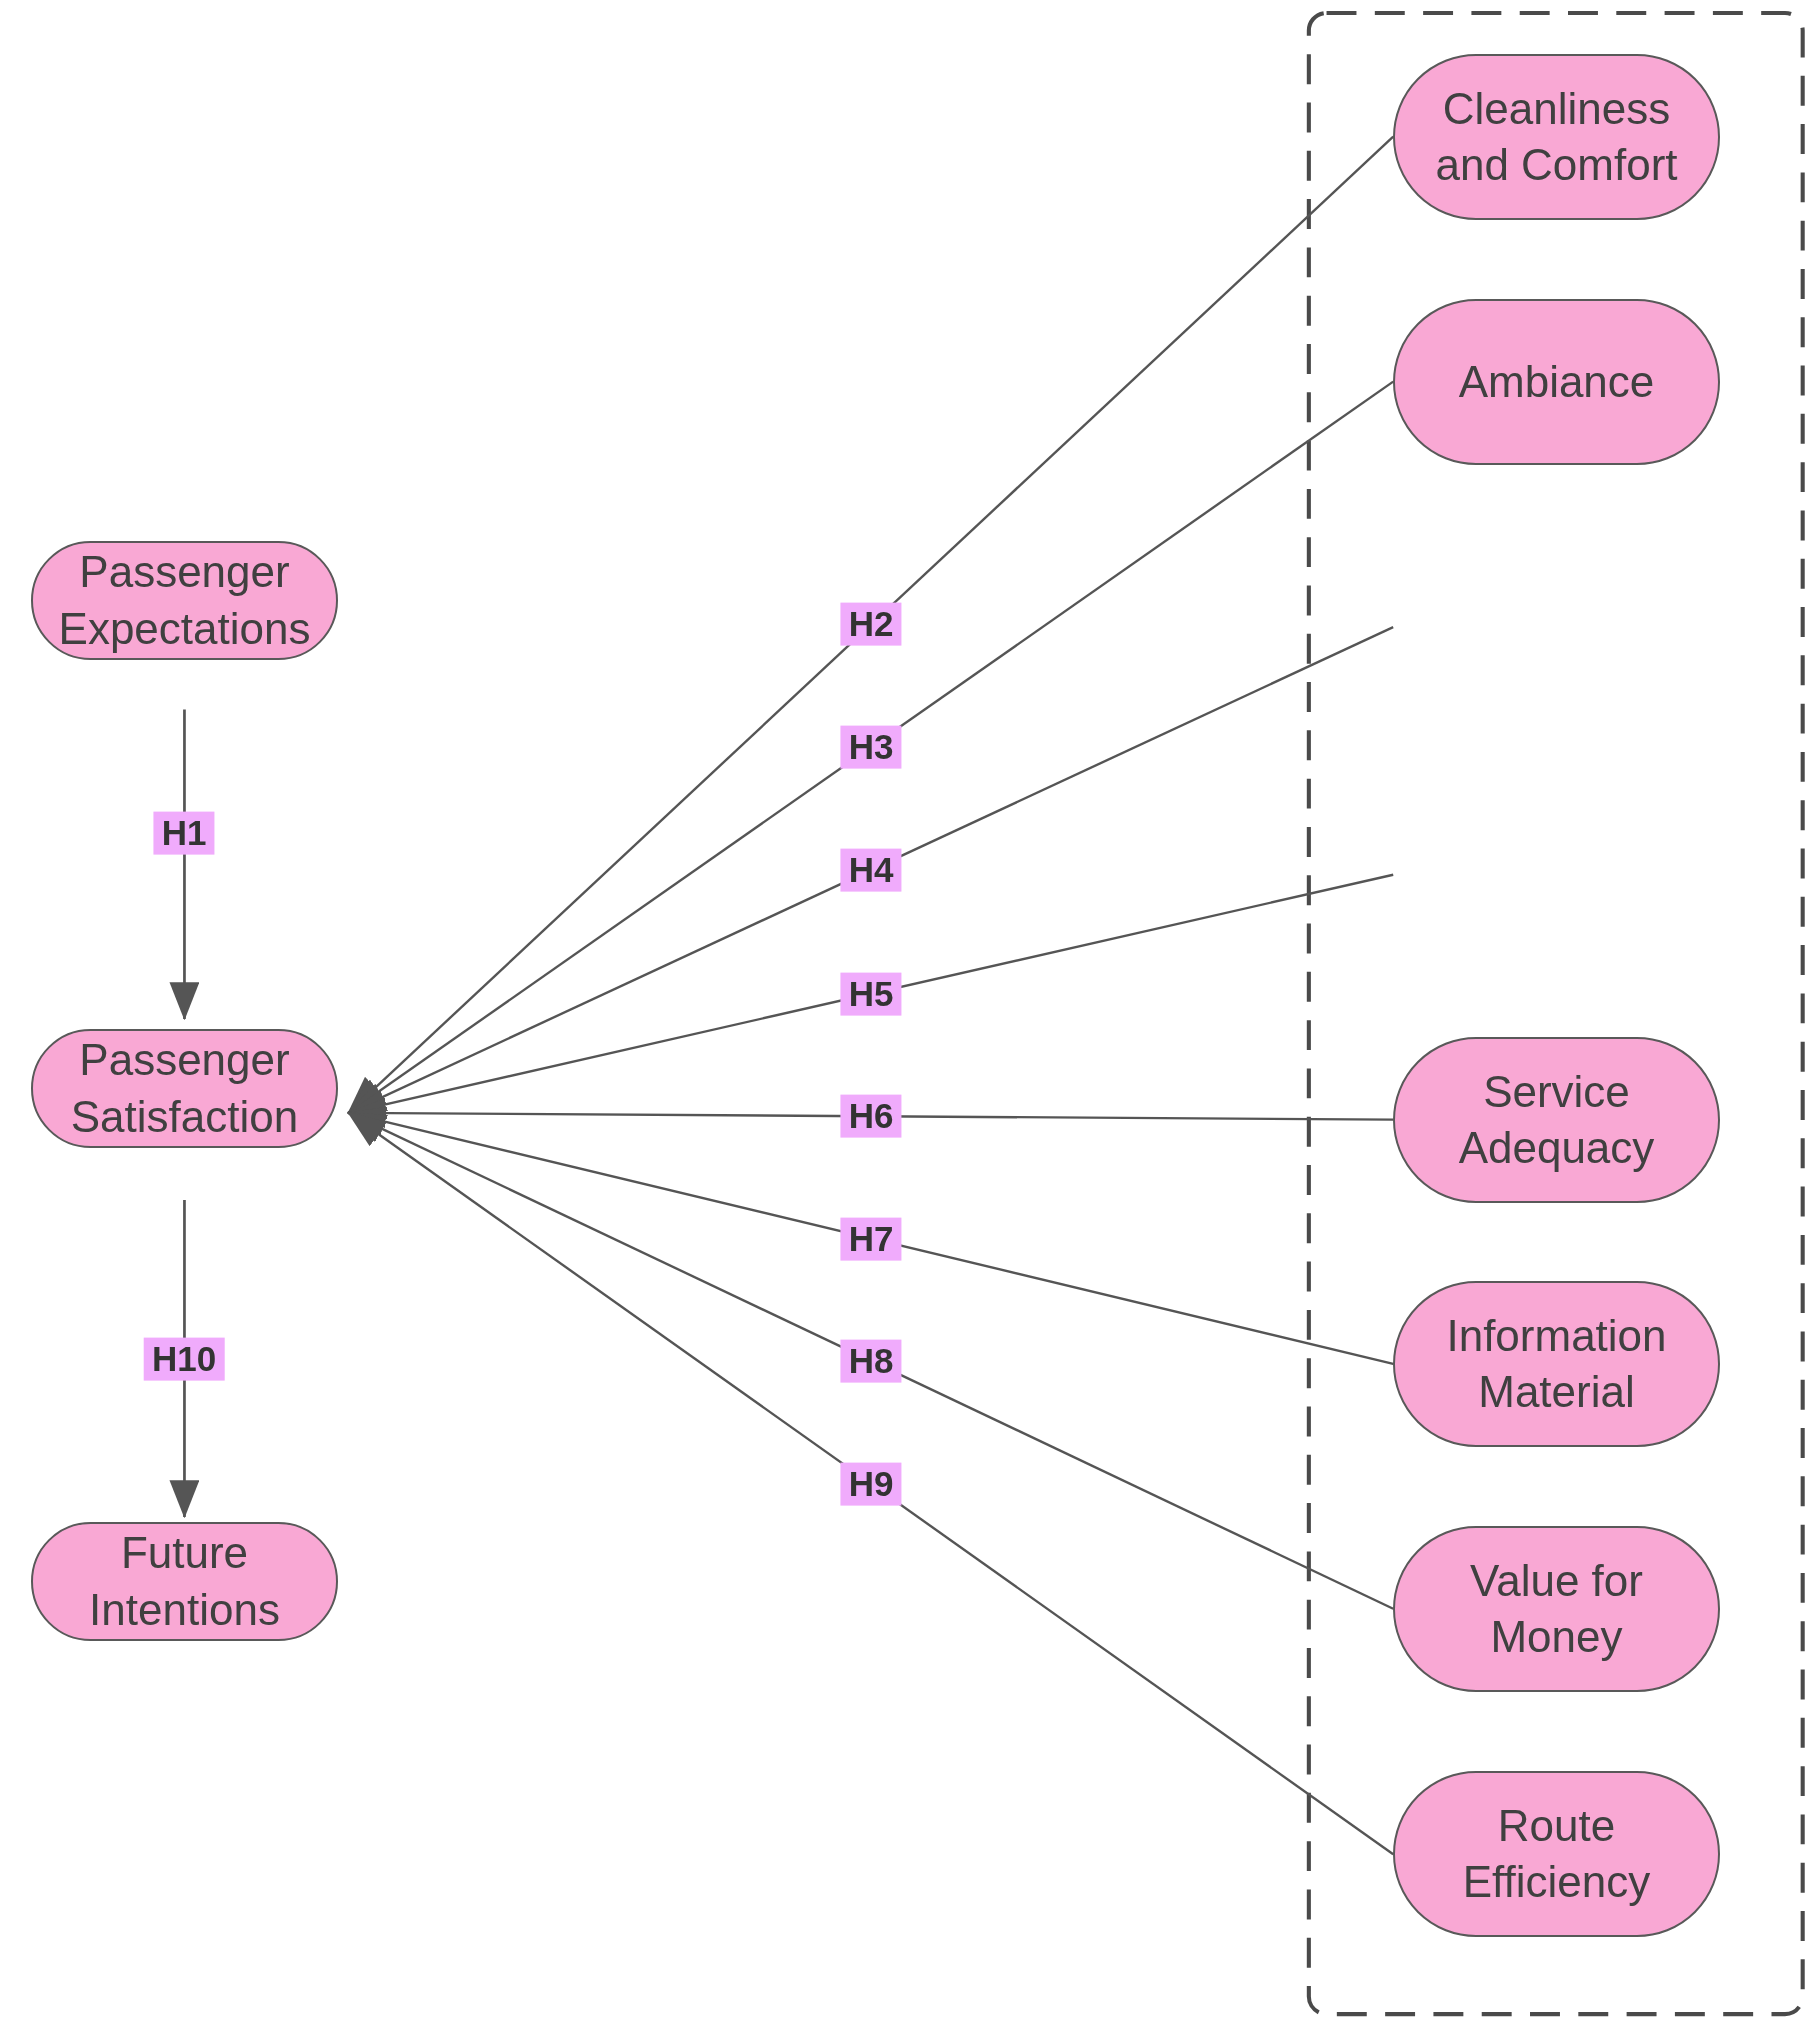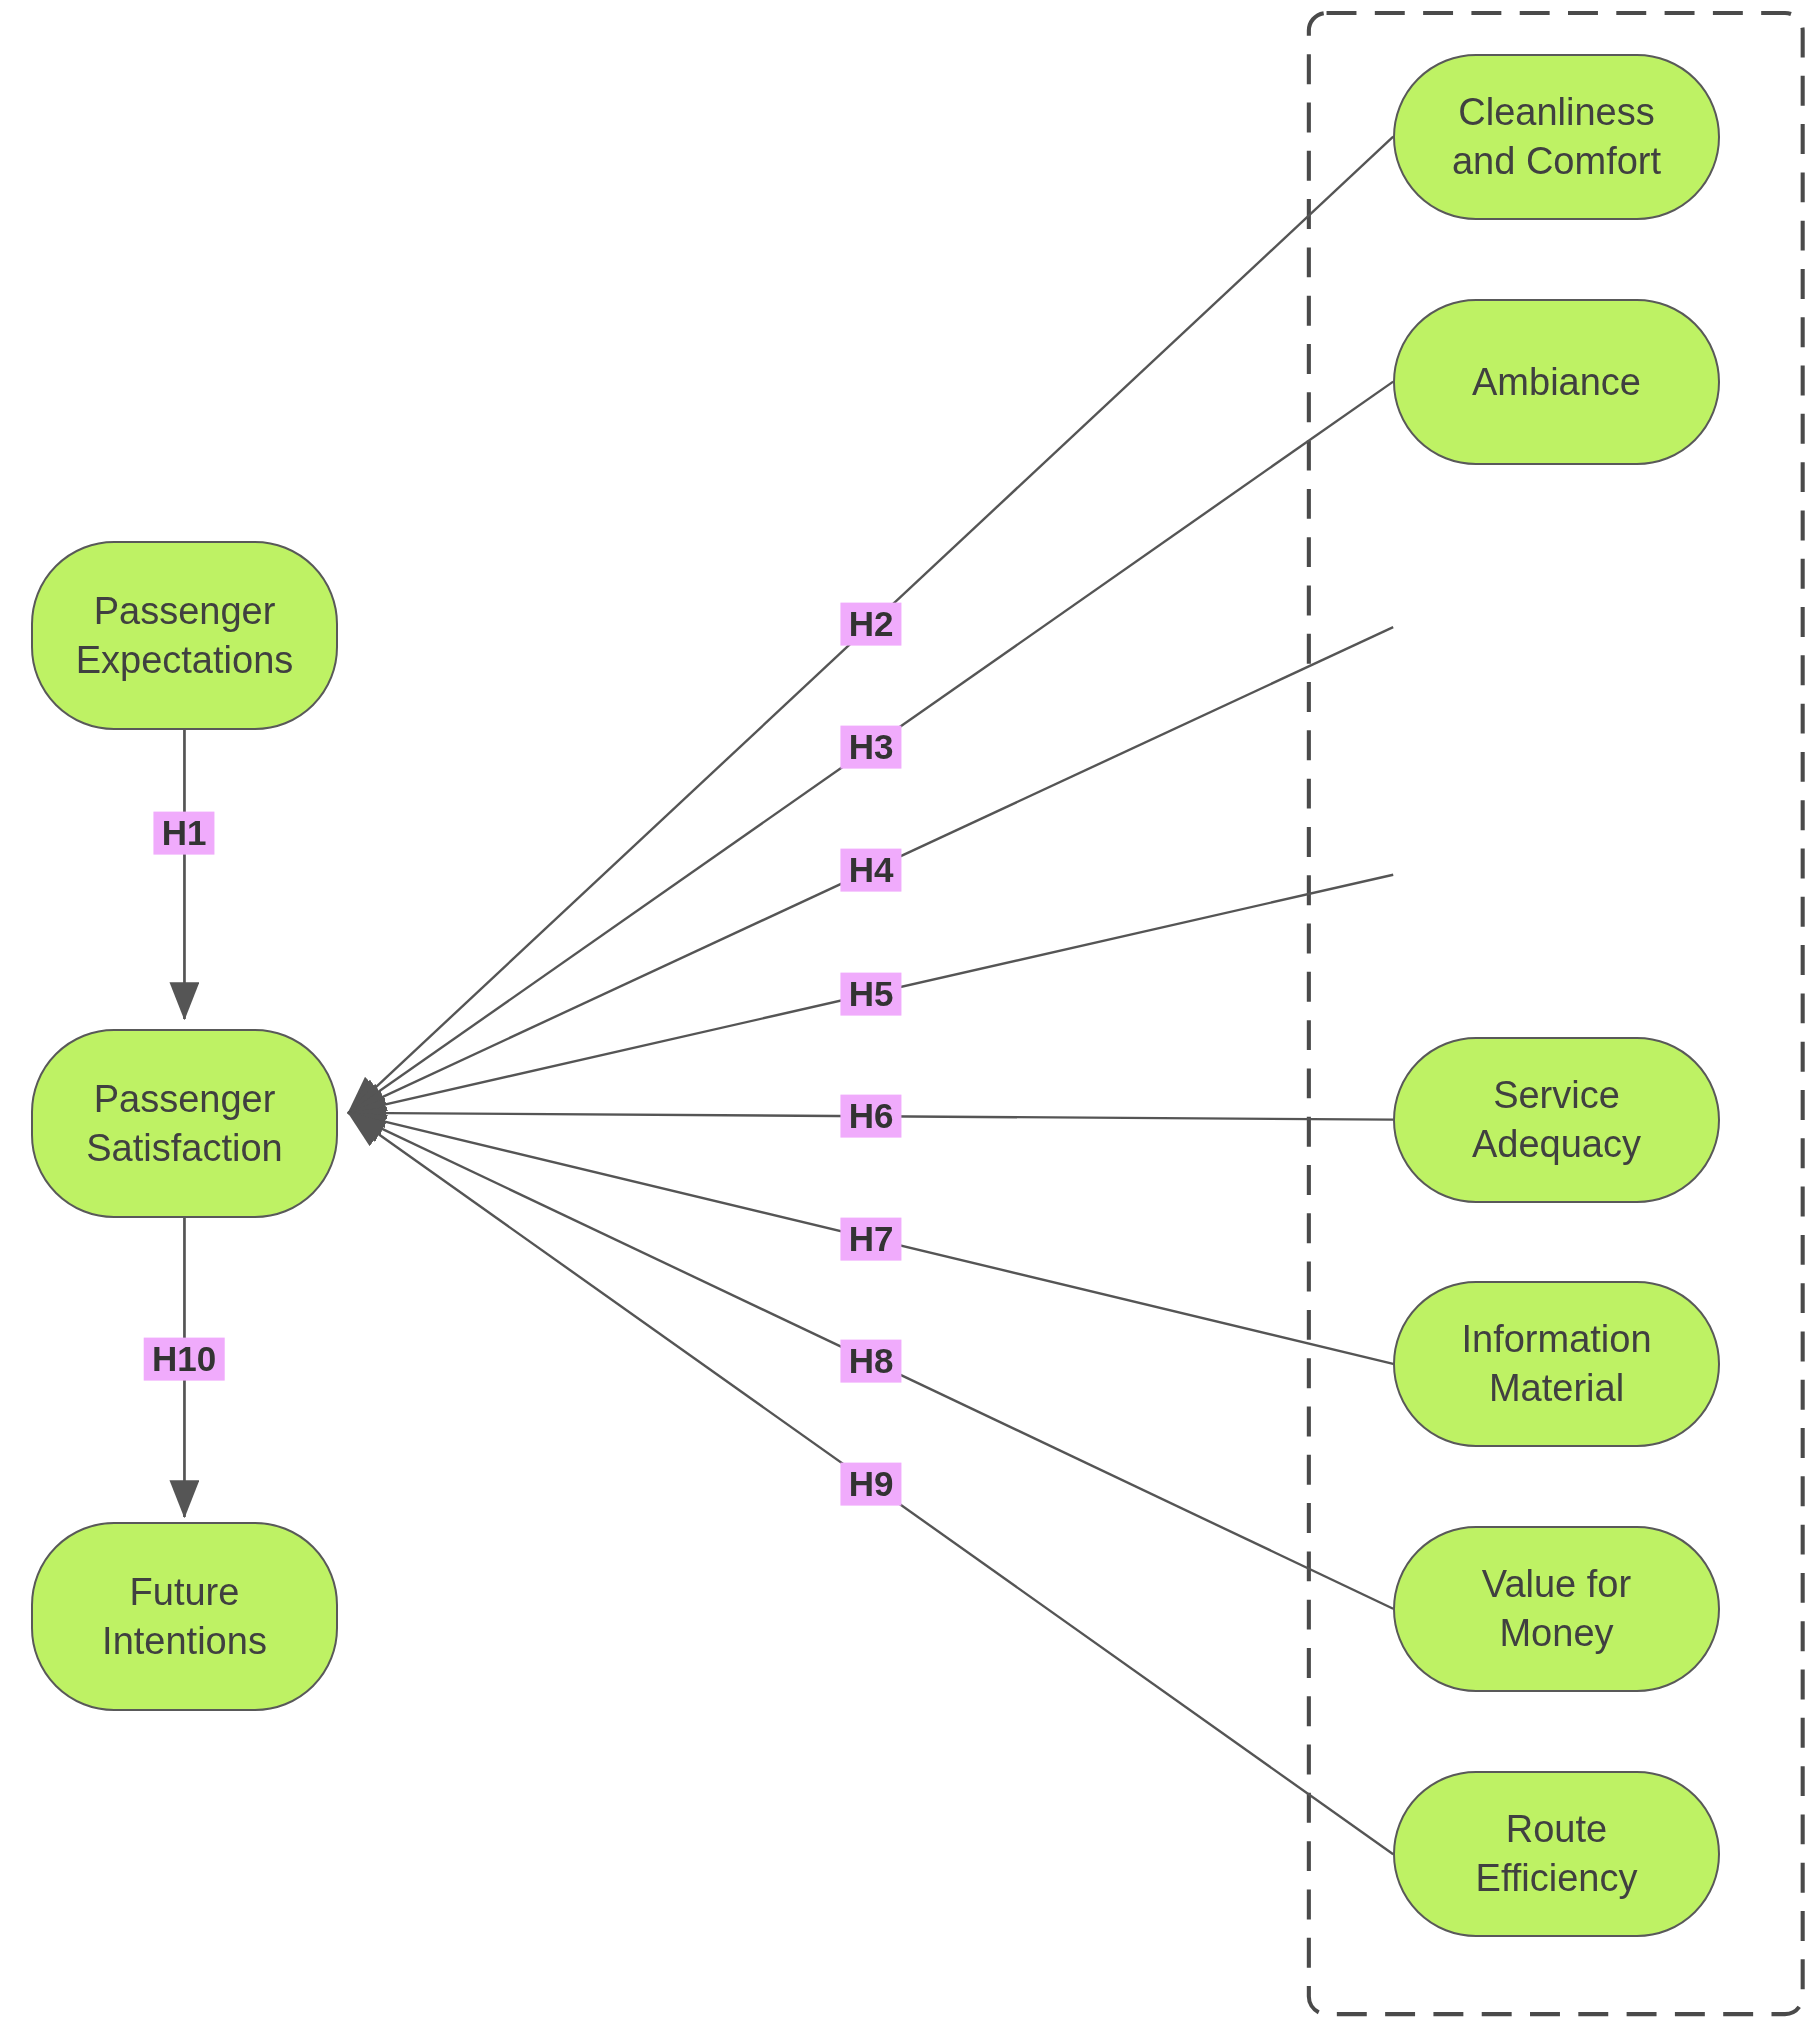--- a/index.html
+++ b/index.html
@@ -20,35 +20,35 @@
     left: 0;
     top: 0;
     width: 1813px;
     height: 2025px;
   }
   .node {
     position: absolute;
     box-sizing: border-box;
     border: 2.7px solid #595959;
     border-radius: 83px;
-    background: #bef264;
+    background: #f9a8d4;
     display: flex;
     align-items: center;
     justify-content: center;
     text-align: center;
     color: #404040;
-    font-size: 38px;
+    font-size: 44px;
     line-height: 1.28;
     white-space: pre-line;
     z-index: 2;
   }
   .node.left {
     left: 31px;
     width: 307px;
-    height: 189px;
+    height: 119px;
   }
   .node.right {
     left: 1393px;
     width: 327px;
     height: 166px;
   }
   .hlabel {
     position: absolute;
     transform: translate(-50%, -50%);
     background: #f0abfc;

